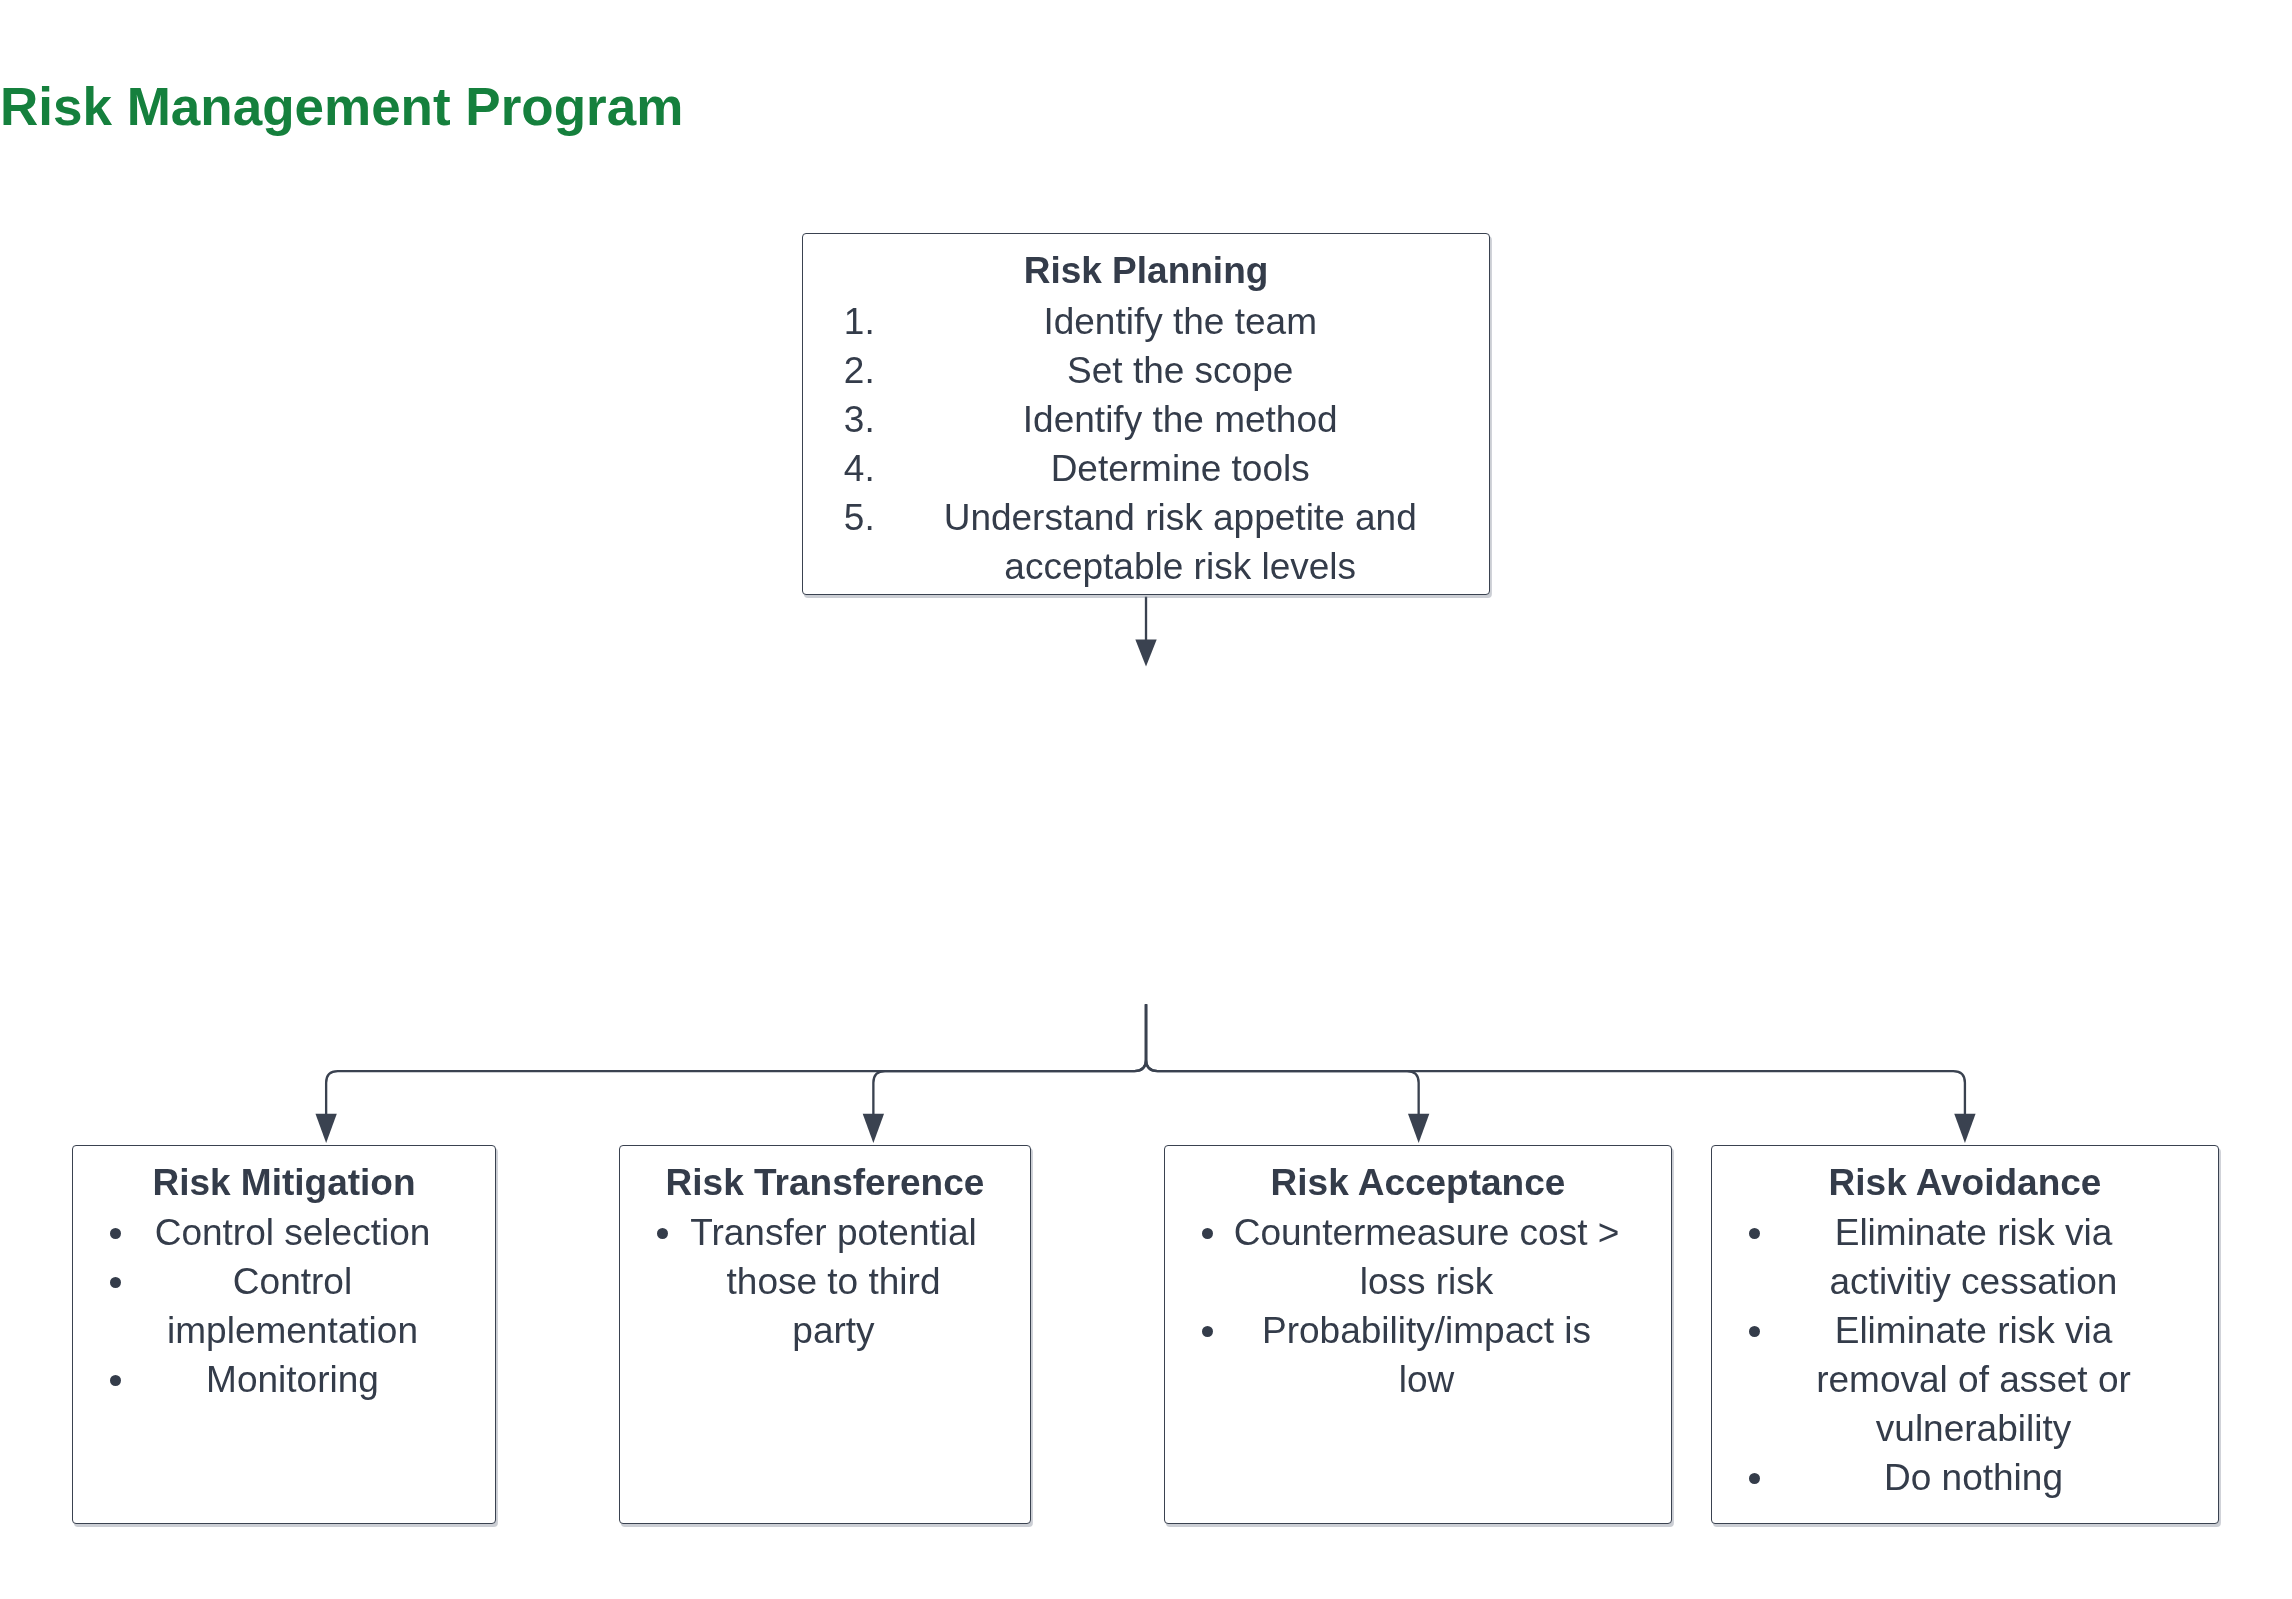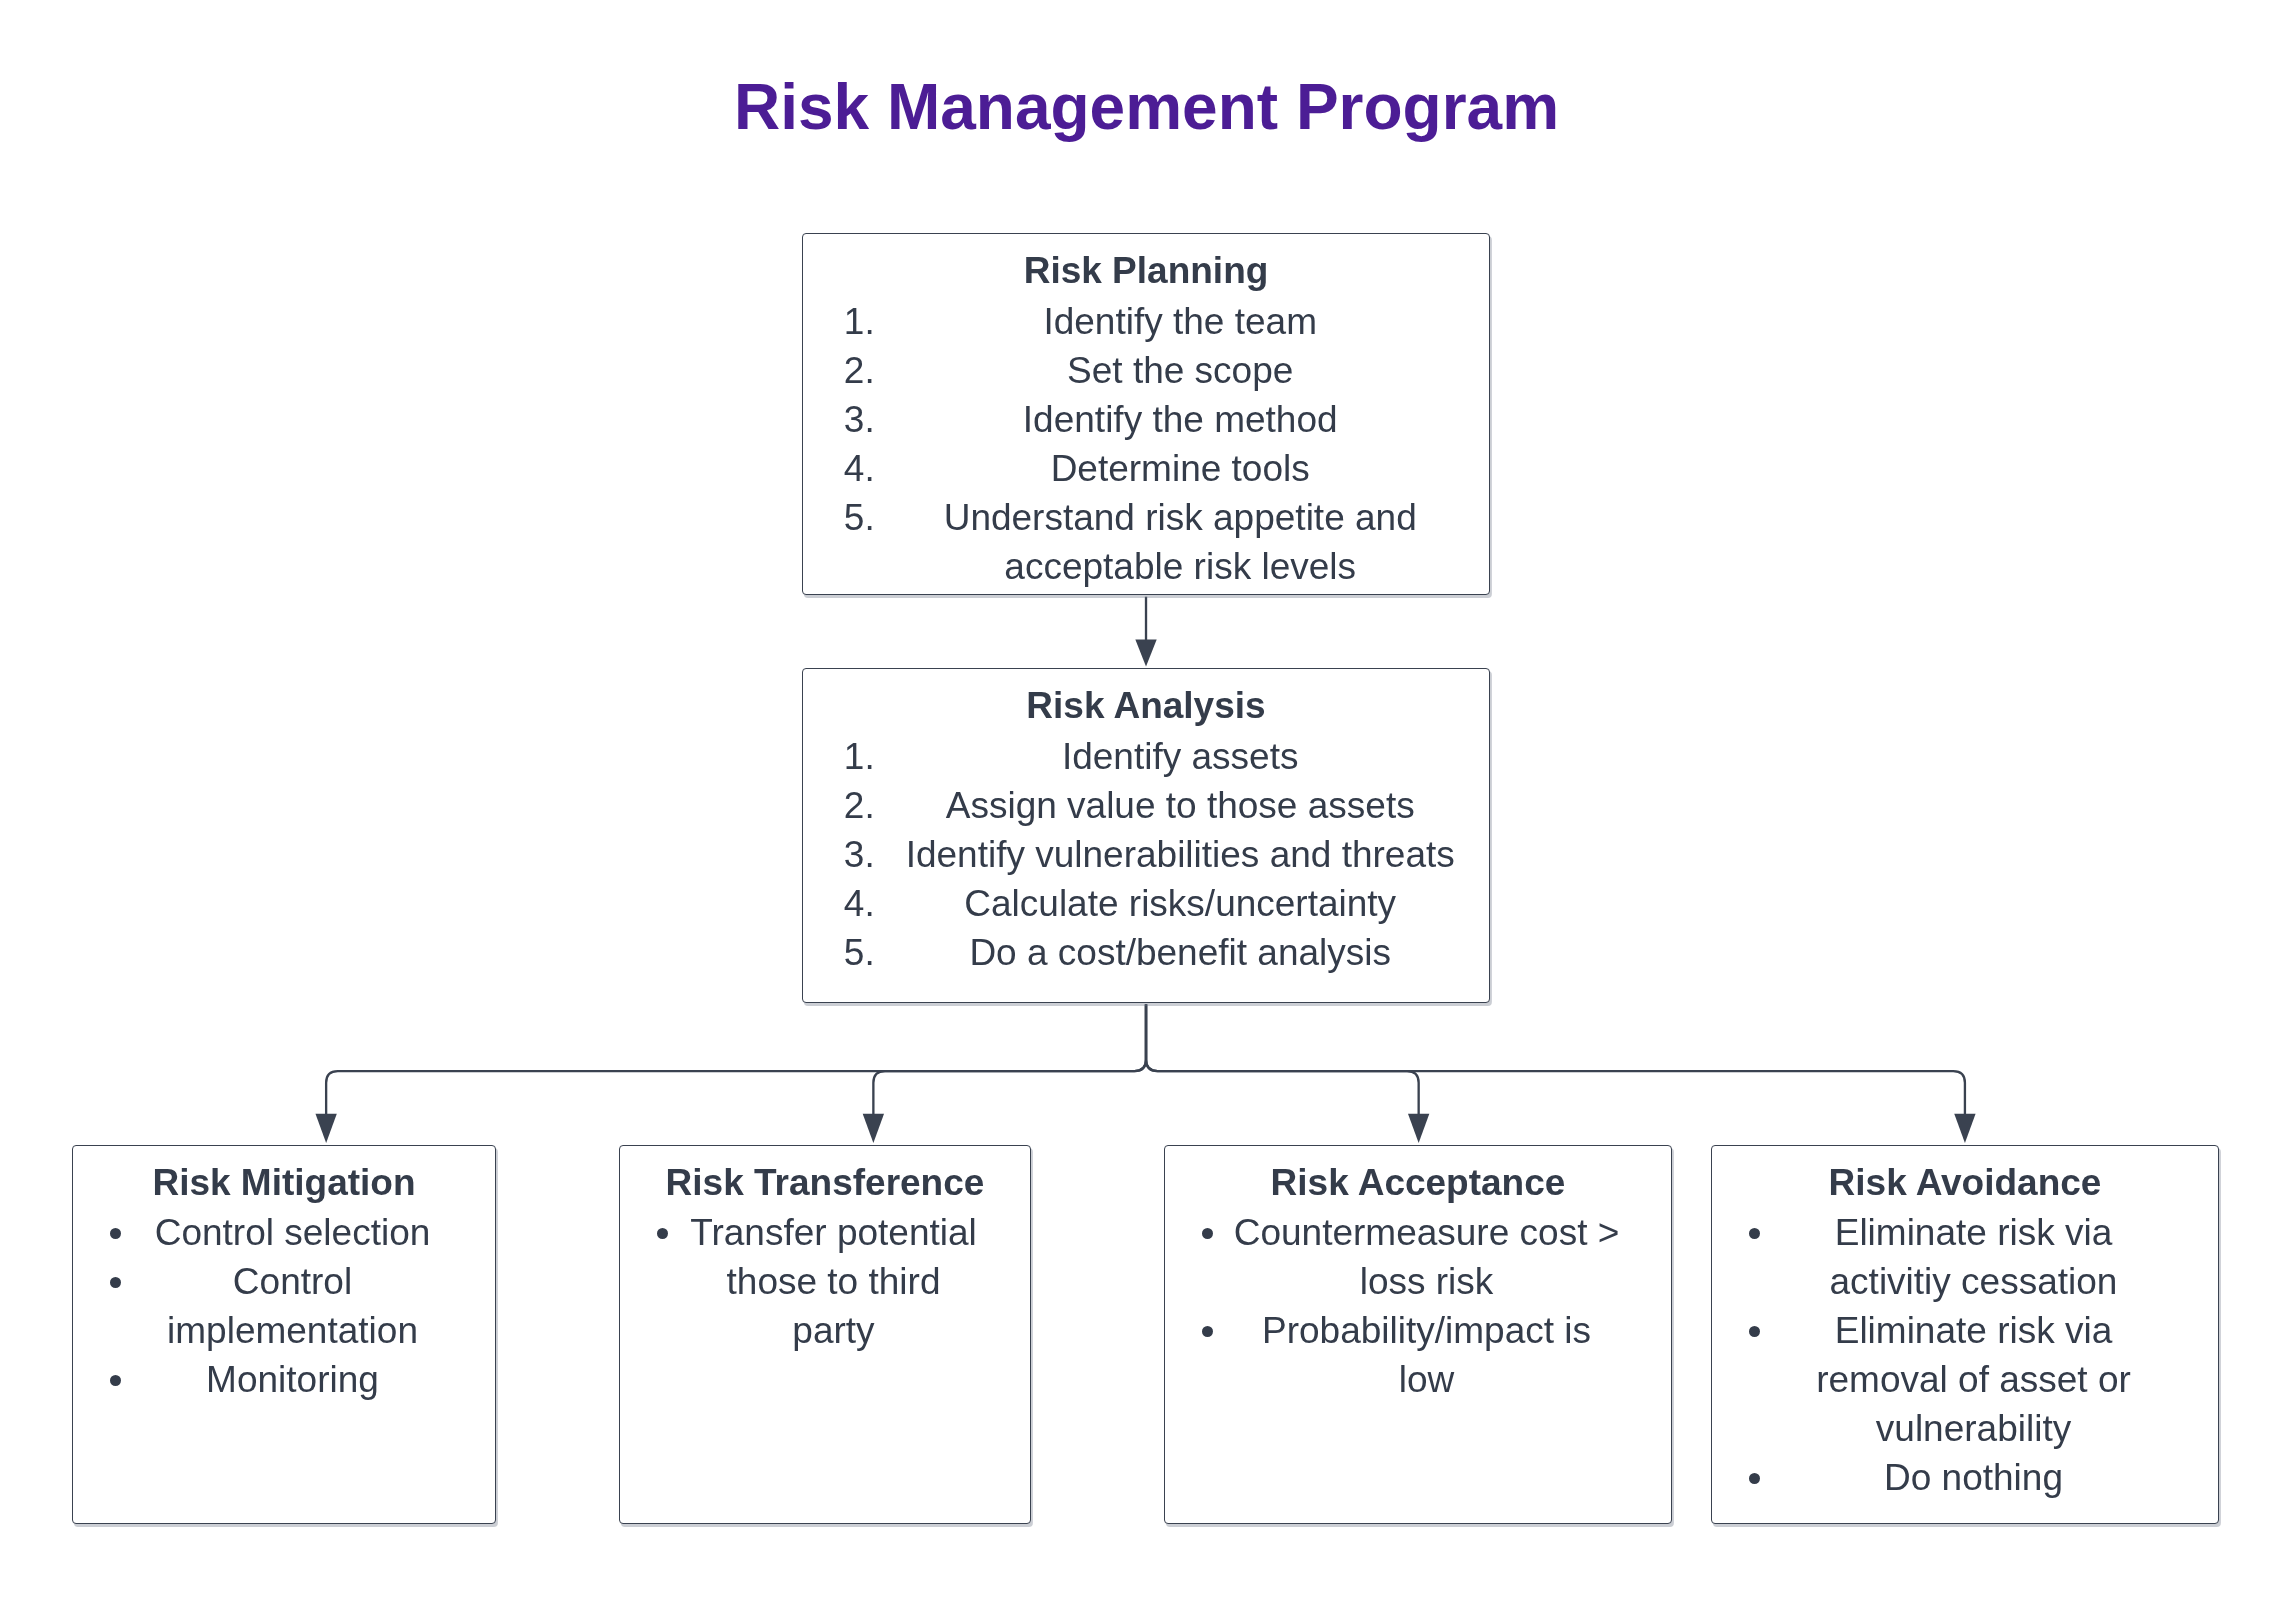--- a/index.html
+++ b/index.html
@@ -14,25 +14,25 @@
     background: #ffffff;
     font-family: "Liberation Sans", sans-serif;
     color: #343c4a;
     overflow: hidden;
   }
   .diagram-title {
     position: absolute;
     left: 0;
     right: 0;
     top: 78px;
-    text-align: center;
-    font-size: 64px;
+    text-align: left;
+    font-size: 53px;
     font-weight: bold;
     line-height: 58px;
-    color: #4c1d95;
+    color: #15803d;
   }
   .node {
     position: absolute;
     box-sizing: border-box;
     background: #ffffff;
     border: 1.9px solid #3a4250;
     border-radius: 4px;
     box-shadow: 1.9px 2.9px 0 rgba(106, 115, 133, 0.35);
   }
   .node-title {
@@ -109,30 +109,20 @@
     <div class="node-title">Risk Planning</div>
     <ol>
       <li>Identify the team</li>
       <li>Set the scope</li>
       <li>Identify the method</li>
       <li>Determine tools</li>
       <li>Understand risk appetite and acceptable risk levels</li>
     </ol>
   </div>
 
-  <div class="node" id="analysis">
-    <div class="node-title">Risk Analysis</div>
-    <ol>
-      <li>Identify assets</li>
-      <li>Assign value to those assets</li>
-      <li>Identify vulnerabilities and threats</li>
-      <li>Calculate risks/uncertainty</li>
-      <li>Do a cost/benefit analysis</li>
-    </ol>
-  </div>
 
   <div class="node" id="mitigation">
     <div class="node-title">Risk Mitigation</div>
     <ul>
       <li>Control selection</li>
       <li>Control implementation</li>
       <li>Monitoring</li>
     </ul>
   </div>
 

